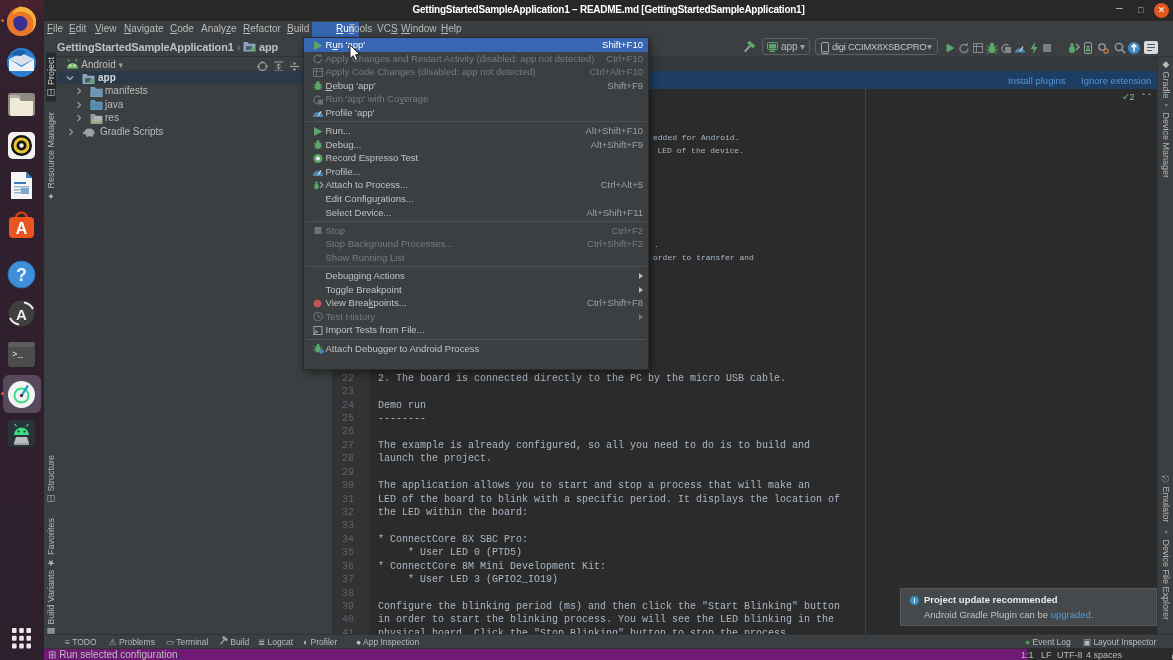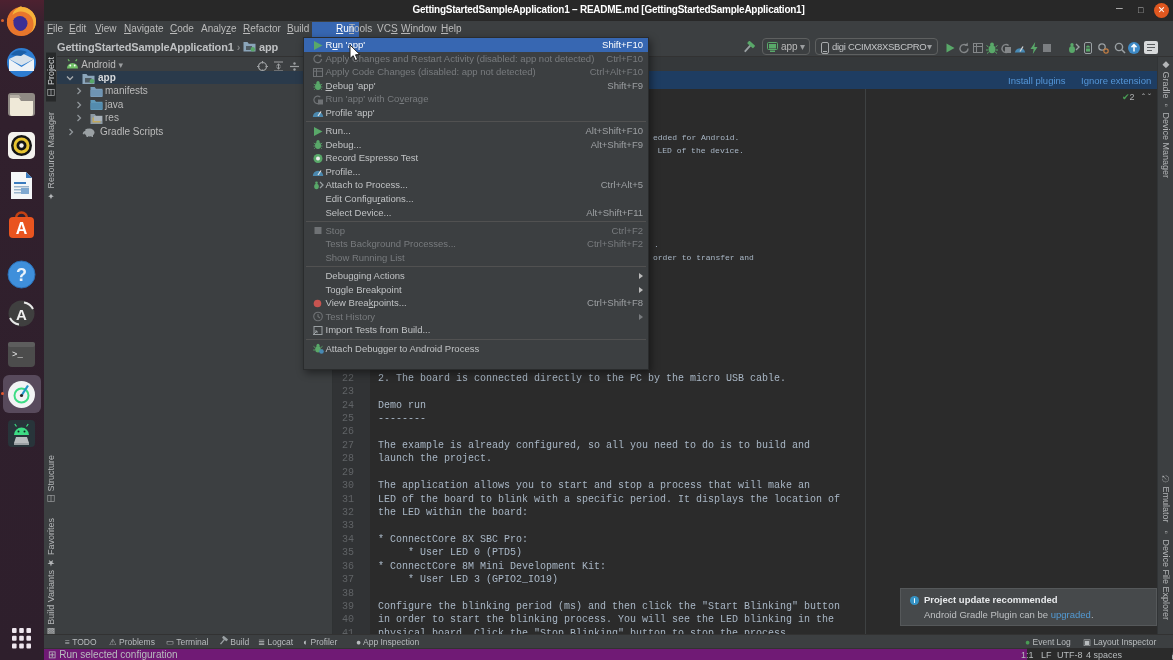--- a/index.html
+++ b/index.html
@@ -599,21 +599,21 @@
     <div class="msep"></div>
     <div class="mrow dis">
         <svg class="ic" viewBox="0 0 12 11">
           <rect x="2.5" y="2" width="7" height="7" fill="#6f7275"></rect>
         </svg>
         <span class="lb">Stop</span>
         <span class="sc">Ctrl+F2</span>
       </div>
     <div class="mrow dis">
         <span class="ic"></span>
-        <span class="lb">Tests Background Processes...</span>
+        <span class="lb">Stop Background Processes...</span>
         <span class="sc">Ctrl+Shift+F2</span>
       </div>
     <div class="mrow dis">
         <span class="ic"></span>
         <span class="lb">Show Running List</span>
       </div>
     <div class="msep"></div>
     <div class="mrow">
         <span class="ic"></span>
         <span class="lb">Debugging Actions</span>
@@ -637,21 +637,21 @@
           <path d="M6 3 V5.5 L8 7" stroke="#6f7275" stroke-width="1.1" fill="none"></path>
         </svg>
         <span class="lb">Test History</span>
         <span class="sub" style="border-left-color:#787b7e;"></span>
       </div>
     <div class="mrow">
         <svg class="ic" viewBox="0 0 12 11">
           <rect x="2" y="1.5" width="8" height="8" fill="none" stroke="#9aa0a3"></rect>
           <path d="M1 10 L5 6 M5 6 H2.8 M5 6 V8.2" stroke="#9aa0a3" fill="none"></path>
         </svg>
-        <span class="lb">Import Tests from Build...</span>
+        <span class="lb">Import Tests from File...</span>
       </div>
     <div class="msep"></div>
     <div class="mrow">
         <svg class="ic" viewBox="0 0 12 11">
           <ellipse cx="6" cy="6.3" rx="2.8" ry="3.3" fill="#59a869"></ellipse>
           <circle cx="6" cy="2.3" r="1.5" fill="#59a869"></circle>
           <path d="M3 4.5 L1.5 3.3 M9 4.5 L10.5 3.3 M3 7 H1.2 M9 7 H10.8" stroke="#59a869" stroke-width="0.9"></path>
           <circle cx="9.5" cy="8.5" r="2.3" fill="#4789b4"></circle>
         </svg>
         <span class="lb">Attach Debugger to Android Process</span>

